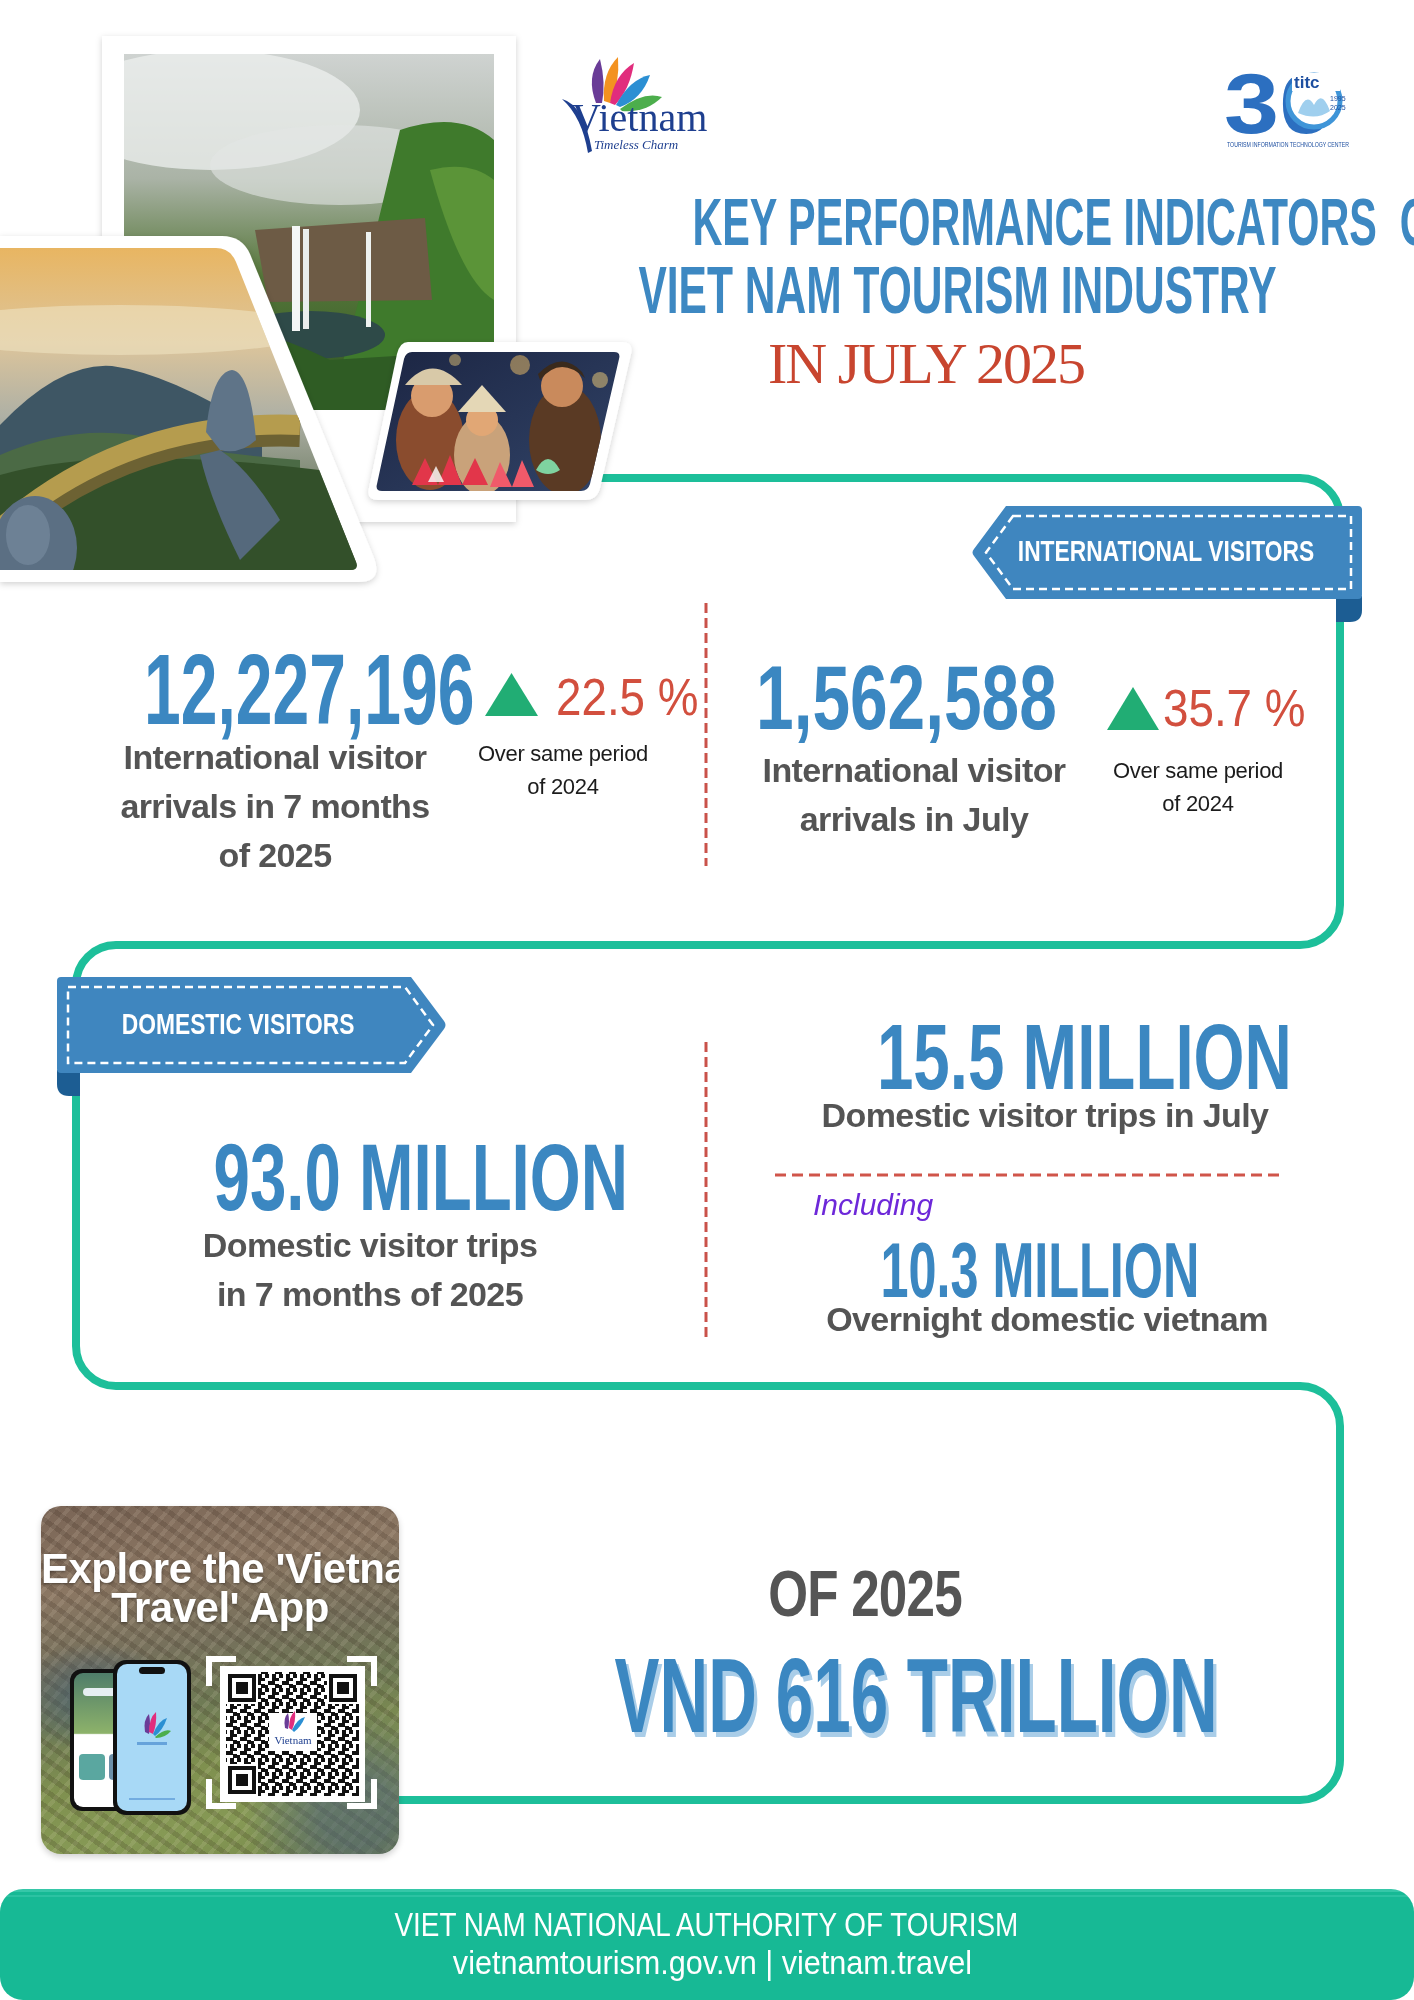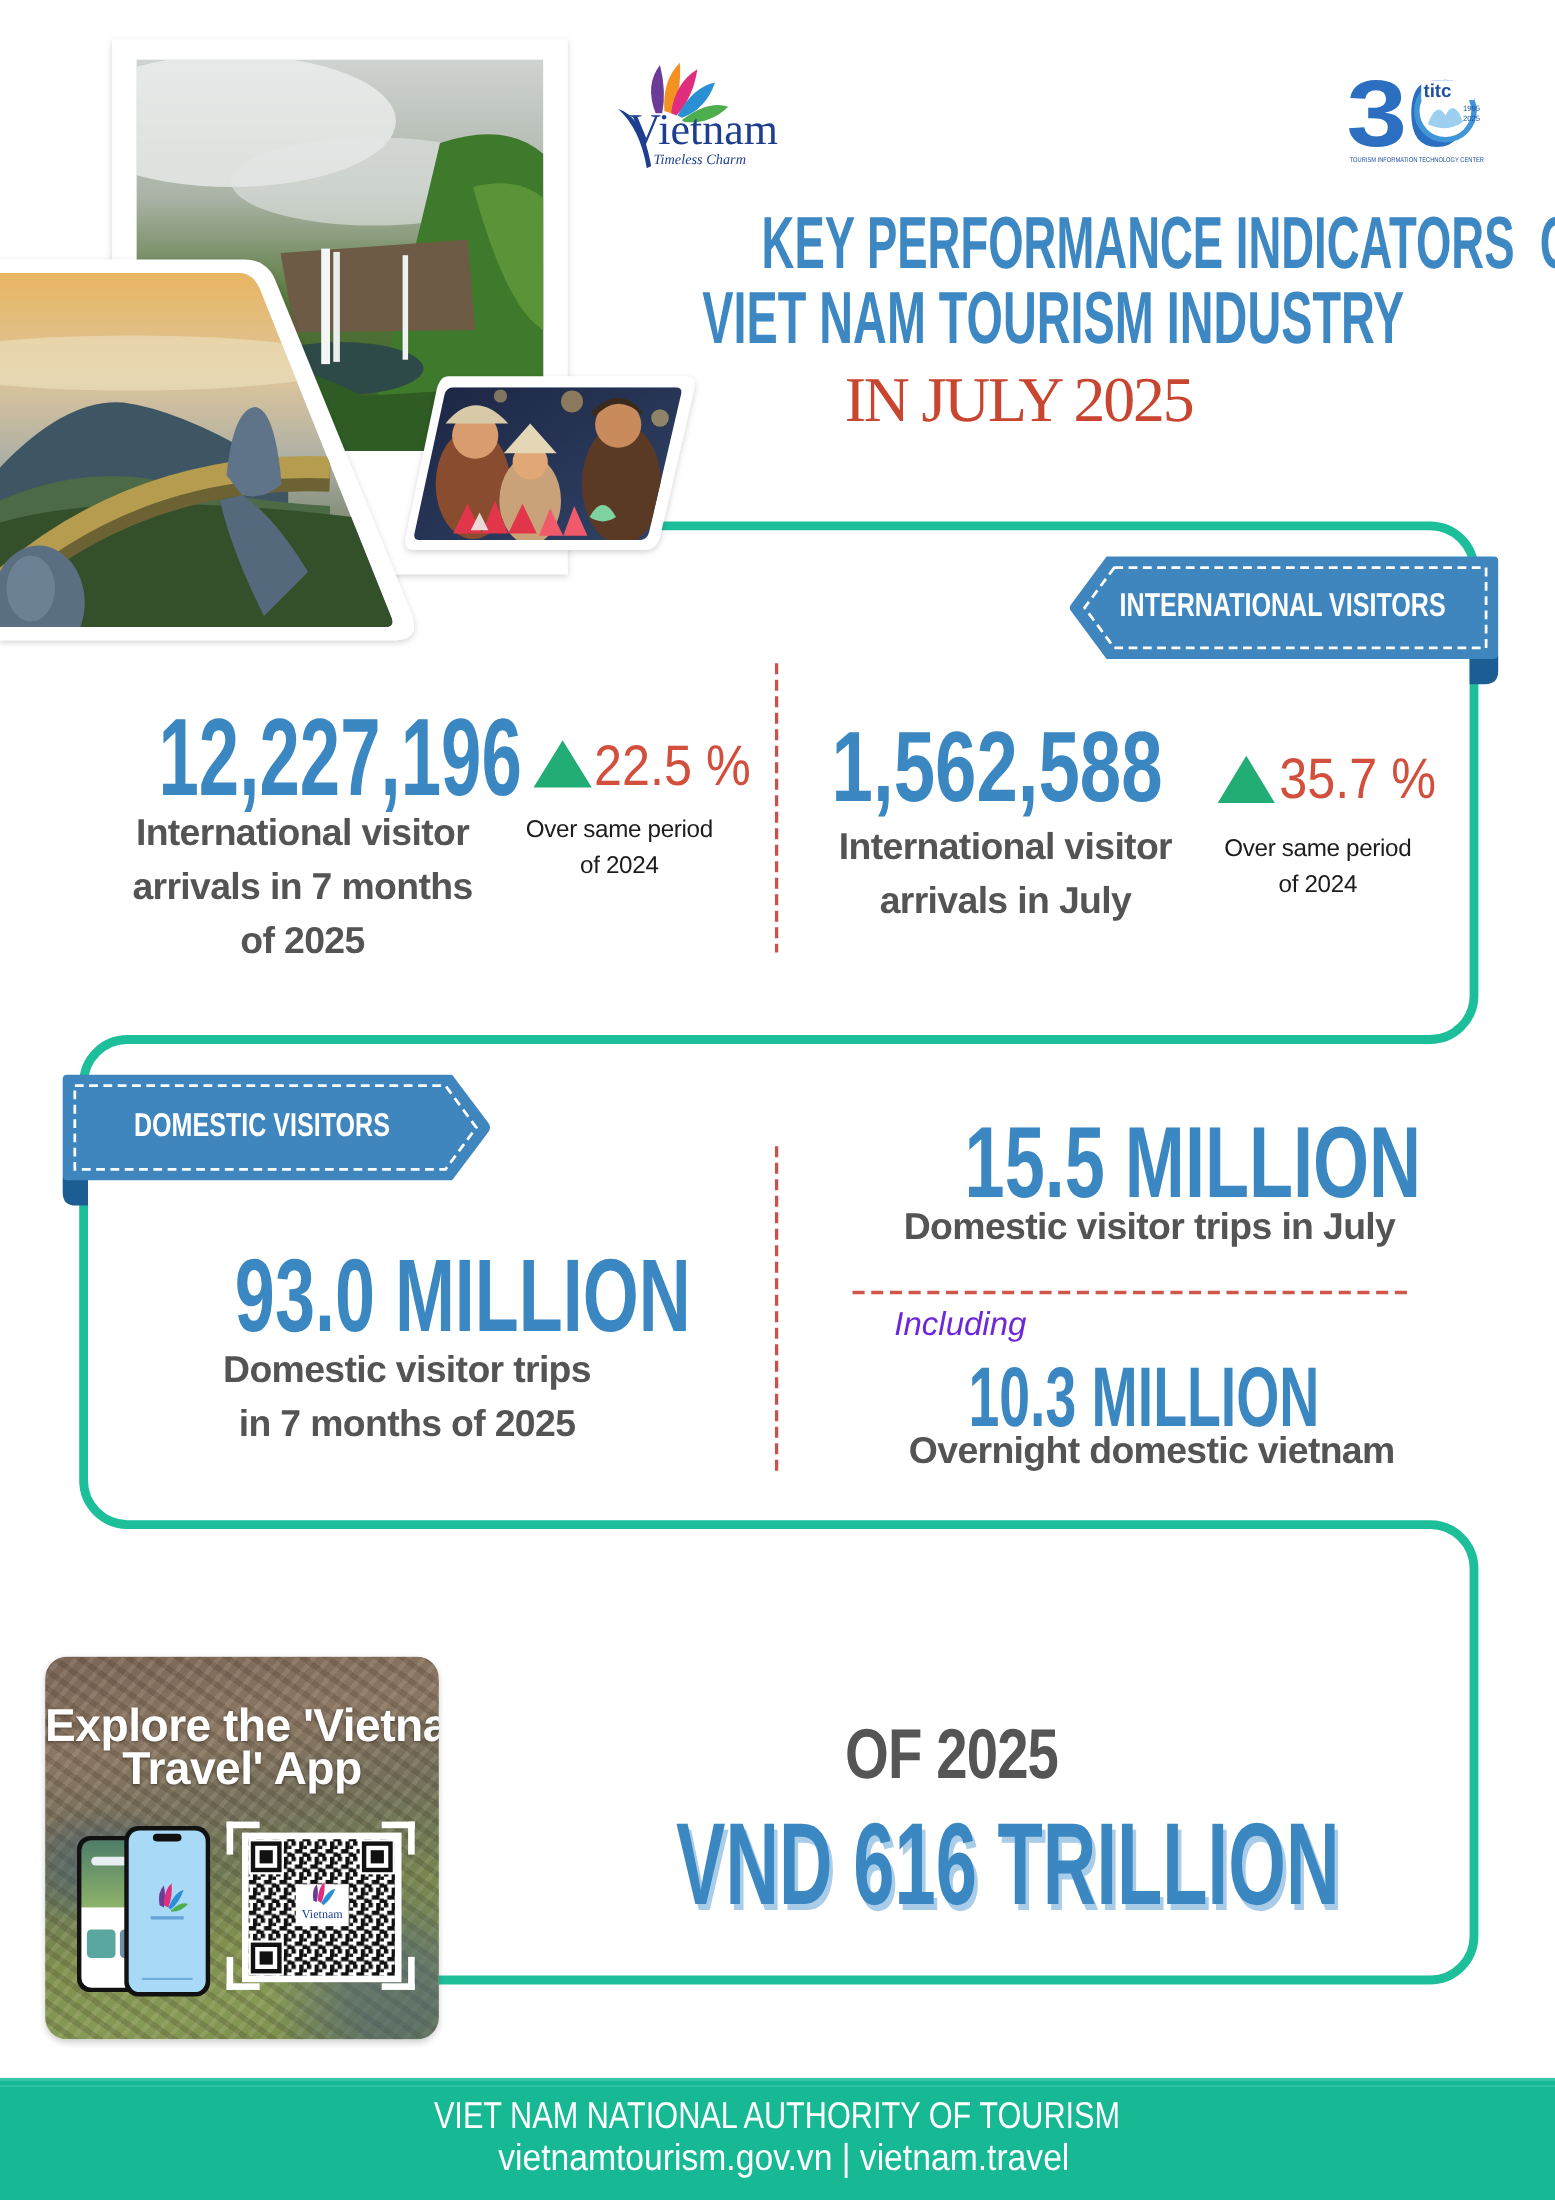--- a/index.html
+++ b/index.html
@@ -23,21 +23,21 @@
   .app-card{left:41px;top:1506px;width:358px;height:348px;border-radius:20px;overflow:hidden;
     background:
       radial-gradient(ellipse at 88% 88%, rgba(70,90,120,.55) 0 8%, transparent 25%),
       radial-gradient(ellipse at 15% 55%, rgba(60,90,120,.45) 0 6%, transparent 20%),
       repeating-linear-gradient(35deg, rgba(40,25,15,.16) 0 5px, transparent 5px 13px),
       repeating-linear-gradient(-50deg, rgba(255,240,220,.10) 0 4px, transparent 4px 11px),
       linear-gradient(170deg,#7a6556 0%,#8b7763 22%,#75705b 40%,#6f7b55 55%,#7f904f 70%,#869955 85%,#76884a 100%);
     box-shadow:0 3px 6px rgba(0,0,0,.18);}
   .app-title{font-weight:bold;color:#fff;font-size:42px;line-height:39px;letter-spacing:-0.5px;text-shadow:0 1px 3px rgba(0,0,0,.45);}
   .footer{left:0;top:1889px;width:1414px;height:111px;
-    background:linear-gradient(to bottom,#36c7a8 0,#36c7a8 3px,#17b995 3px,#17b995 6px,#2cc2a2 6px,#2cc2a2 8px,#17b995 8px,#17b995 100%);}
+    background:linear-gradient(to bottom,#36c7a8 0,#36c7a8 3px,#17b995 3px,#17b995 6px,#2cc2a2 6px,#2cc2a2 8px,#17b995 8px,#17b995 100%);border-radius:23px;}
   .footer-text{color:#ffffff;font-size:34px;line-height:1;}
 </style>
 </head>
 <body>
 
 <div class="page">
 
   <svg class="abs layer-lines" style="left:0;top:0" width="1414" height="2000" viewBox="0 0 1414 2000">
     <path d="M 580 478 H 1300 A 40 40 0 0 1 1340 518 V 905 A 40 40 0 0 1 1300 945 H 116 A 40 40 0 0 0 76 985 V 1346 A 40 40 0 0 0 116 1386 H 1300 A 40 40 0 0 1 1340 1426 V 1760 A 40 40 0 0 1 1300 1800 H 399" fill="none" stroke="#1dbf9a" stroke-width="8" stroke-linejoin="round"></path>
 
@@ -189,21 +189,21 @@
   </div>
 
   <div class="abs c layer-text" style="left:59px;top:639px;width:430px;">
     <span class="cond num" style="font-size:100px;transform:scaleX(.66);">12,227,196</span>
   </div>
   <div class="abs c lbl layer-text" style="left:95px;top:733px;width:360px;">
     <div>International visitor</div>
     <div>arrivals in 7 months</div>
     <div>of 2025</div>
   </div>
-  <div class="abs layer-text" style="left:540px;top:671px;">
+  <div class="abs layer-text" style="left:556px;top:671px;">
     <span class="pct" style="transform:scaleX(.88);">22.5 %</span>
   </div>
   <div class="abs c cmp layer-text" style="left:463px;top:737px;width:200px;">
     <div>Over same period</div>
     <div>of 2024</div>
   </div>
 
   <div class="abs c layer-text" style="left:704px;top:652px;width:400px;">
     <span class="cond num" style="font-size:91px;transform:scaleX(.743);">1,562,588</span>
   </div>

